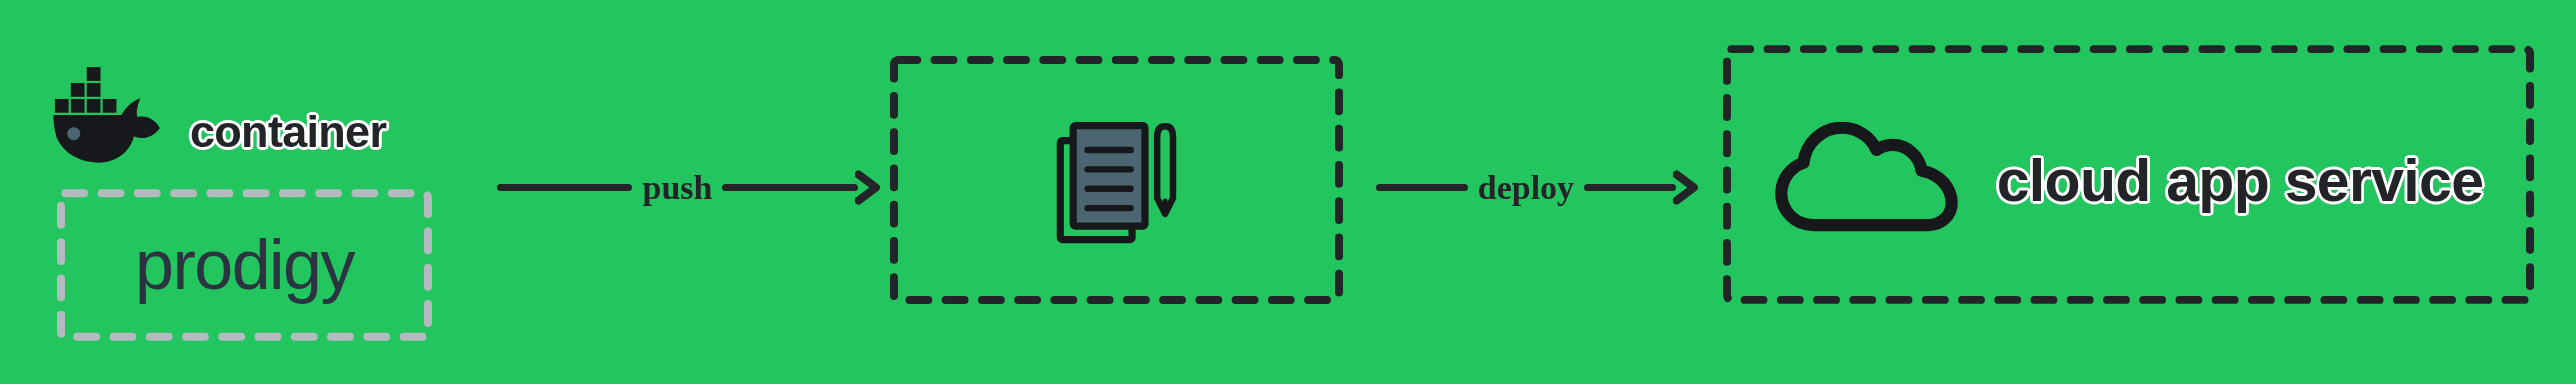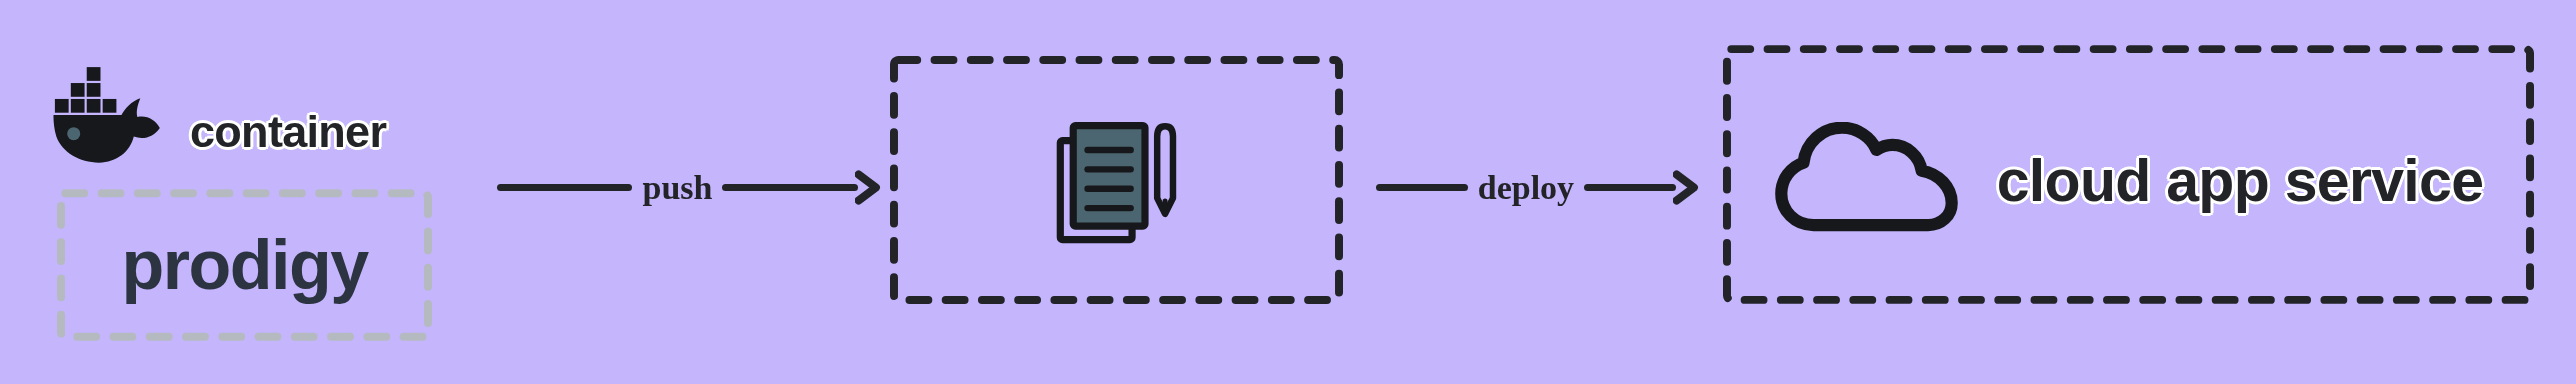--- a/index.html
+++ b/index.html
@@ -5,21 +5,21 @@
   html,body{margin:0;padding:0;}
   body{
     font-family:"Liberation Sans", sans-serif;
     background:#4c6671;
     width:2576px;height:384px;
     overflow:hidden;
   }
   .canvas{
     position:relative;
     width:2576px;height:384px;
-    background:#c4b5fd;
+    background:#22c55e;
   }
   .abs{position:absolute;}
 
   
   .dashed-box{position:absolute;}
   .dashed-box svg.border{position:absolute;left:0;top:0;width:100%;height:100%;}
   .box-content{
     position:absolute;left:8px;top:8px;right:8px;bottom:8px;
     display:flex;align-items:center;justify-content:center;
   }
@@ -31,21 +31,21 @@
     letter-spacing:-0.7px;
     text-shadow:
       -2.2px -2.2px 0 #fff, 2.2px -2.2px 0 #fff, -2.2px 2.2px 0 #fff, 2.2px 2.2px 0 #fff,
       -2.9px 0 0 #fff, 2.9px 0 0 #fff, 0 -2.9px 0 #fff, 0 2.9px 0 #fff;
     white-space:nowrap;
   }
   .container-label{font-size:45px;}
   .registry-label{font-size:44px;}
   .cloud-label{font-size:59px;}
   .prodigy-label{
-    font-weight:700;font-size:70px;color:#2b3440;letter-spacing:-1.5px;white-space:nowrap;
+    font-weight:400;font-size:70px;color:#2b3440;letter-spacing:-1.5px;white-space:nowrap;
   }
 
   
   .arrow{
     position:absolute;height:41px;
     display:flex;align-items:center;
   }
   .arrow .line{
     flex:1;height:7.3px;border-radius:3.6px;background:#232428;
   }

